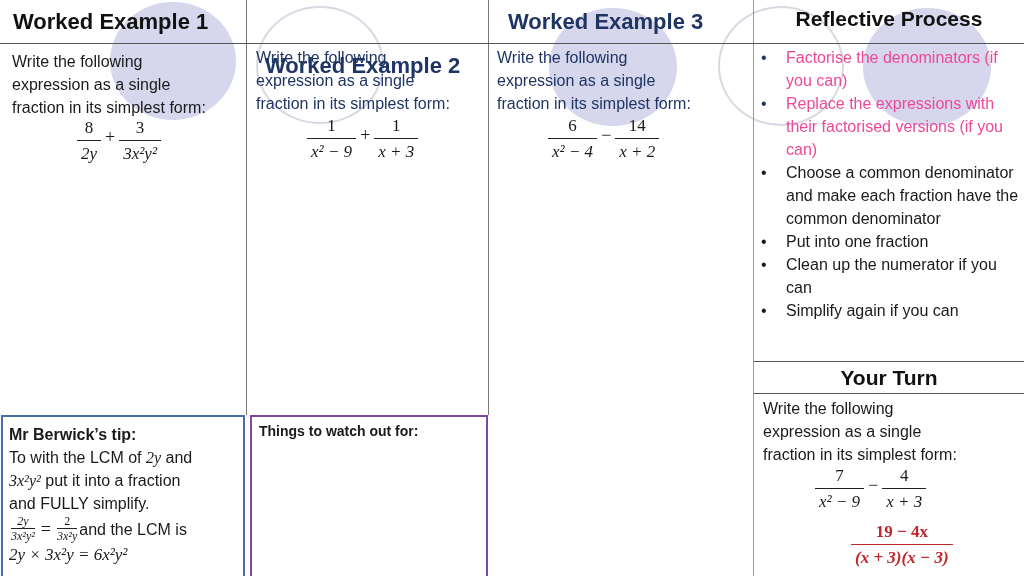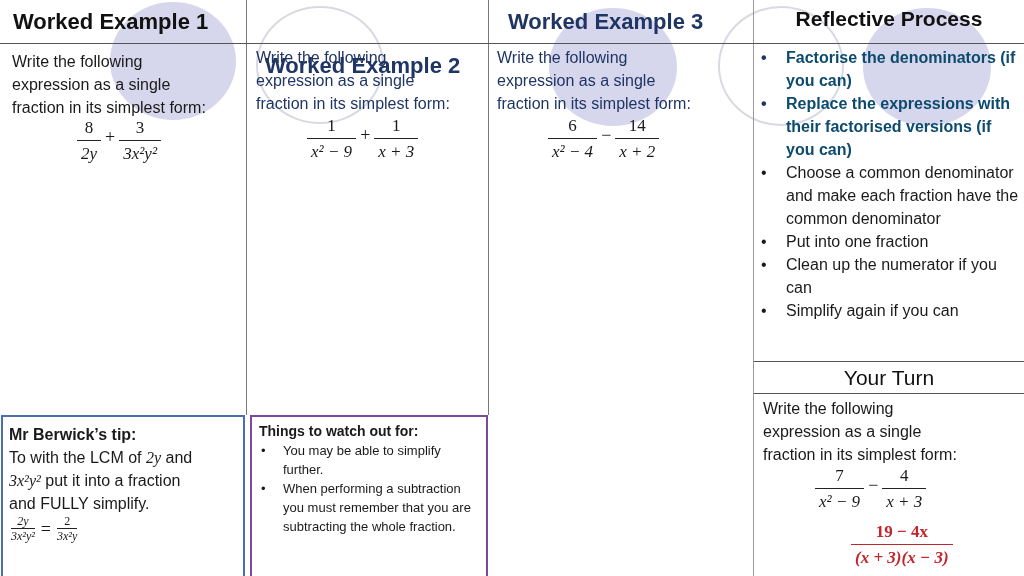--- a/index.html
+++ b/index.html
@@ -23,24 +23,24 @@
   .frac { display: inline-flex; flex-direction: column; align-items: center; margin: 0 3px; }
   .frac .num { padding: 0 4px 2px; }
   .frac .den { border-top: 1px solid #222; padding: 3px 4px 0; font-style: italic; }
   .op { font-size: 18px; margin: 0 1px; position: relative; top: -4px; }
   .frac.red .num, .frac.red .den { color: #c0262c; font-weight: bold; }
   .frac.red .den { border-top: 1.5px solid #c0262c; }
 
   .process { position: absolute; left: 760px; top: 46px; width: 262px; font-size: 16px; line-height: 23px; list-style: none; }
   .process li { position: relative; padding-left: 26px; }
   .process li::before { content: "•"; position: absolute; left: 1px; top: 0; }
-  .process li.bold { font-weight: bold; color: #0c4a6e; }
+  .process li.bold { font-weight: normal; color: #ec4899; }
   .process li.bold::before { color: #1f3564; }
 
-  .your-turn { position: absolute; left: 754px; top: 362px; width: 270px; height: 31px; display: flex; align-items: center; justify-content: center; font-weight: normal; font-size: 21px; color: #111; }
+  .your-turn { position: absolute; left: 754px; top: 362px; width: 270px; height: 31px; display: flex; align-items: center; justify-content: center; font-weight: bold; font-size: 21px; color: #111; }
 
   .tipbox { position: absolute; left: 1px; top: 415px; width: 244px; height: 170px; border: 2px solid #4a6fa8; padding: 6px 6px; font-size: 16px; line-height: 23px; }
   .tipbox .title { font-weight: bold; }
   .watchbox { position: absolute; left: 250px; top: 415px; width: 238px; height: 170px; border: 2px solid #7b4aa0; padding: 5px 7px; font-size: 13px; line-height: 19px; }
   .watchbox .title { font-weight: bold; font-size: 14px; }
   .watchbox ul { list-style: none; }
   .watchbox li { position: relative; padding-left: 24px; }
   .watchbox li::before { content: "•"; position: absolute; left: 2px; }
   .it { font-family: "Liberation Serif", serif; font-style: italic; }
   .ser { font-family: "Liberation Serif", serif; }
@@ -159,22 +159,20 @@
   <div style="display:flex; align-items:center; height:28px;">
     <span class="small-frac">
         <span class="it">2y</span>
         <span class="d">3x²y²</span>
       </span>
     <span class="ser" style="margin:0 4px; font-size:18px;">=</span>
     <span class="small-frac">
         <span>2</span>
         <span class="d">3x²y</span>
       </span>
+    <span> and the LCM is</span>
   </div>
+  <div class="it" style="font-size:17px;">2y × 3x²y = 6x²y²</div>
 </div>
 
 <div class="watchbox">
   <div class="title">Things to watch out for:</div>
-  <ul>
-    <li>You may be able to simplify further.</li>
-    <li>When performing a subtraction you must remember that you are subtracting the whole fraction.</li>
-  </ul>
 </div>
 
 </body></html>

